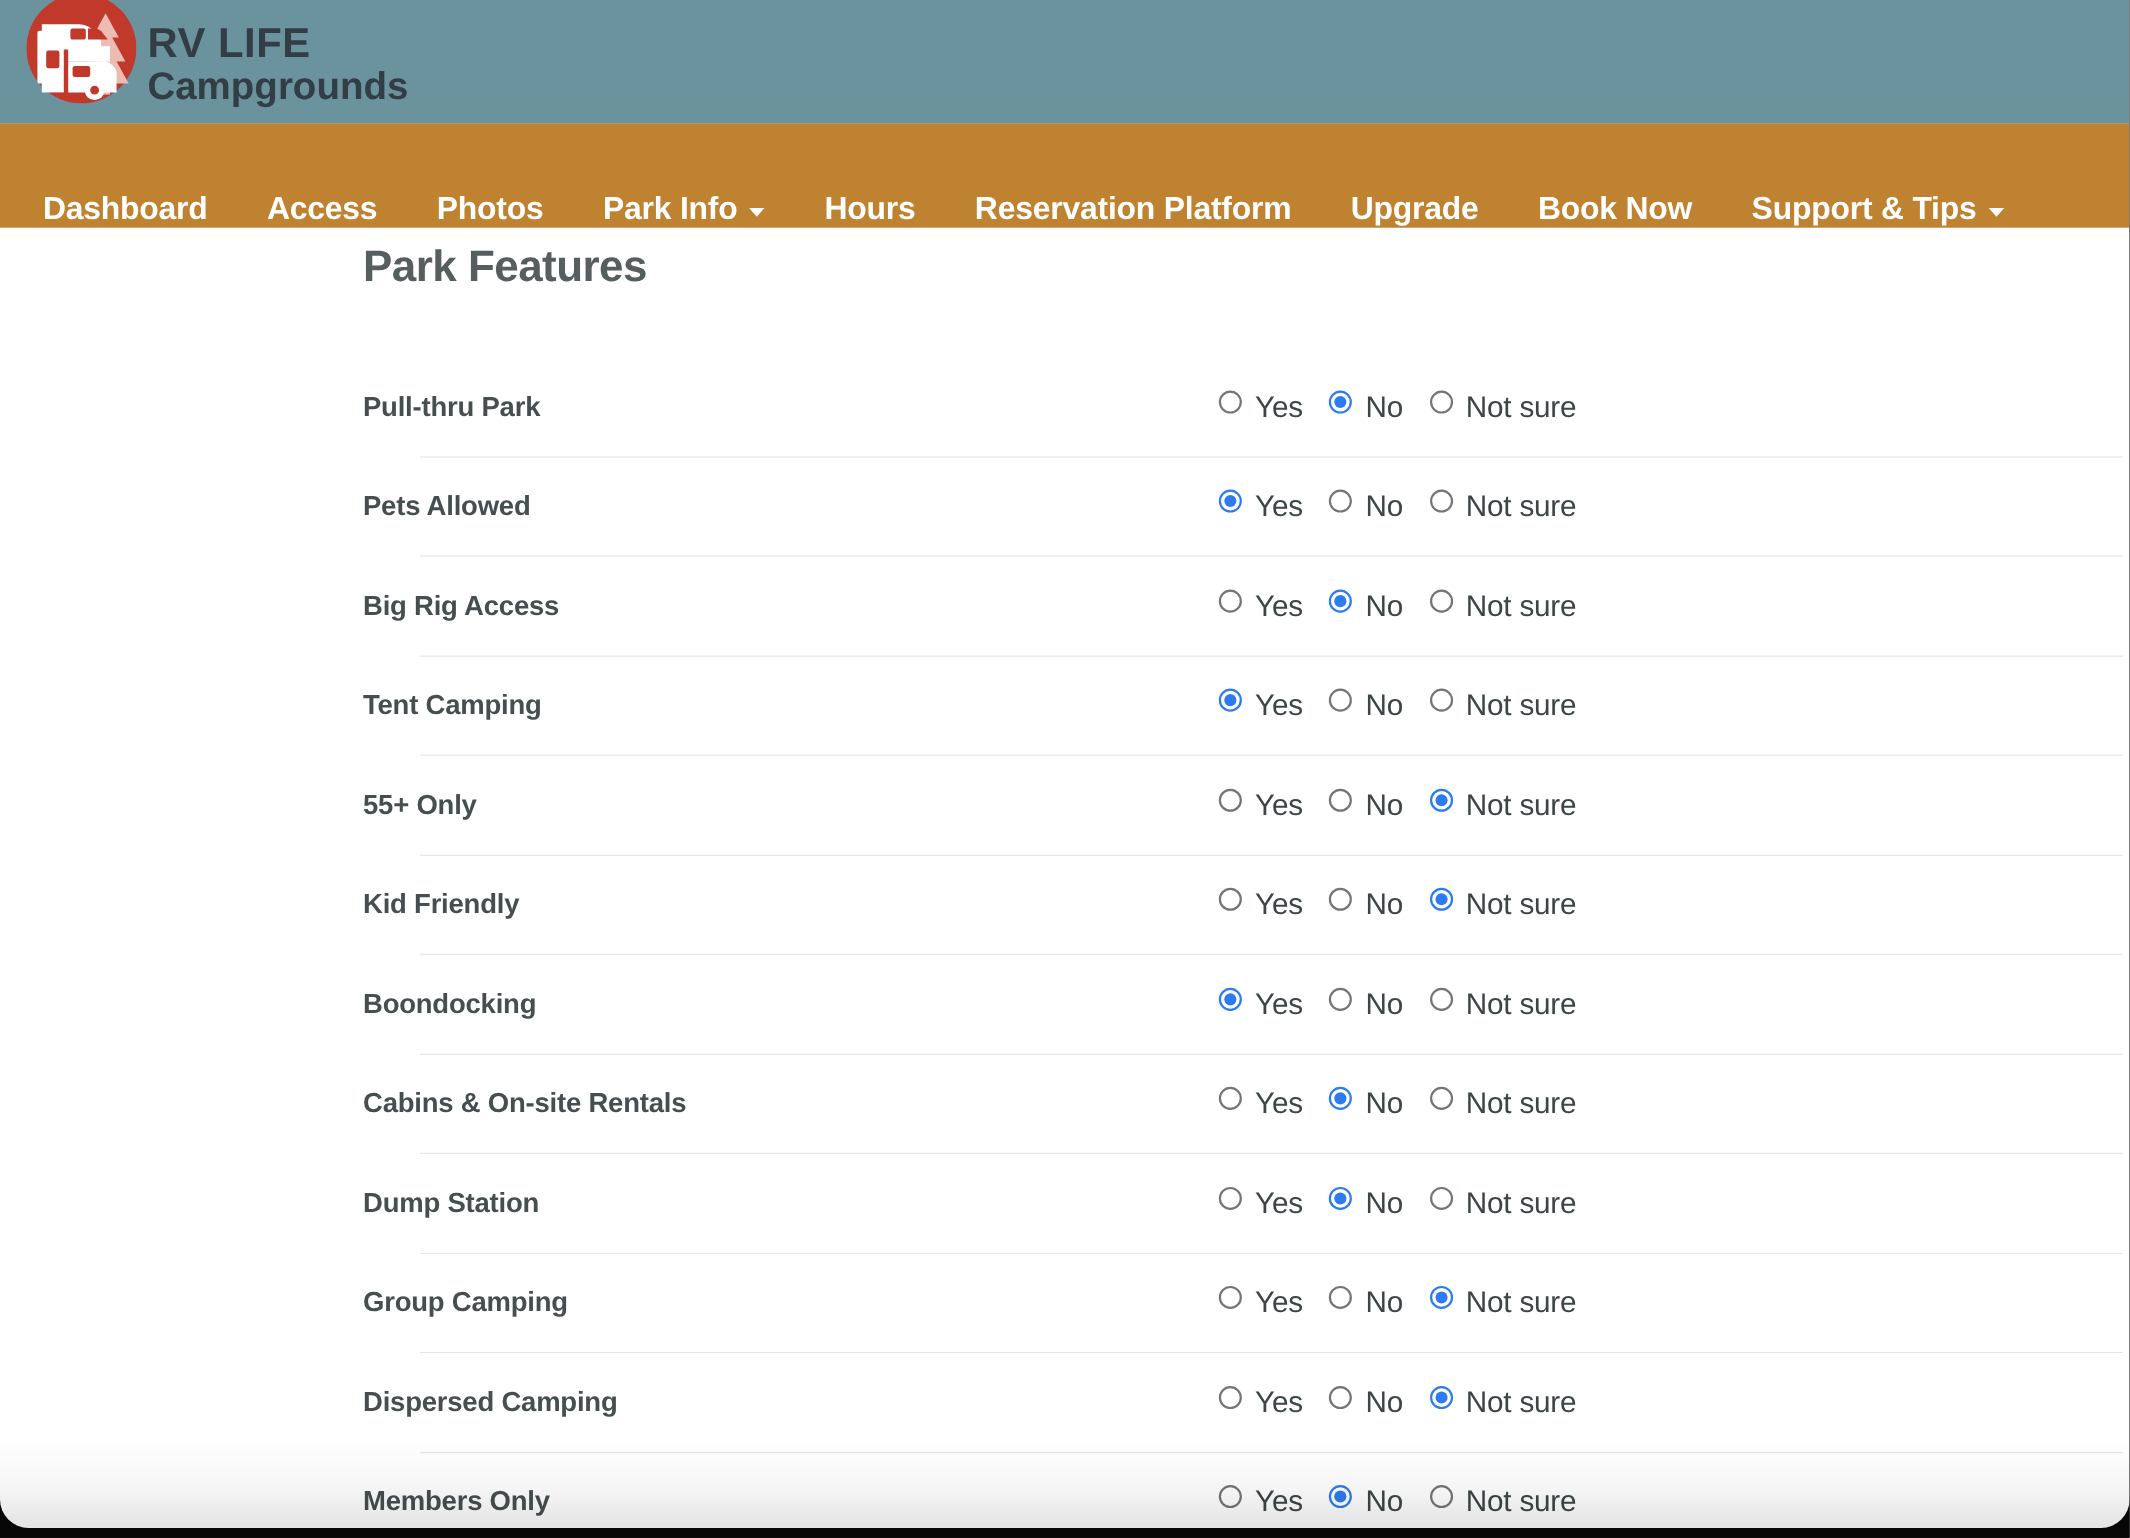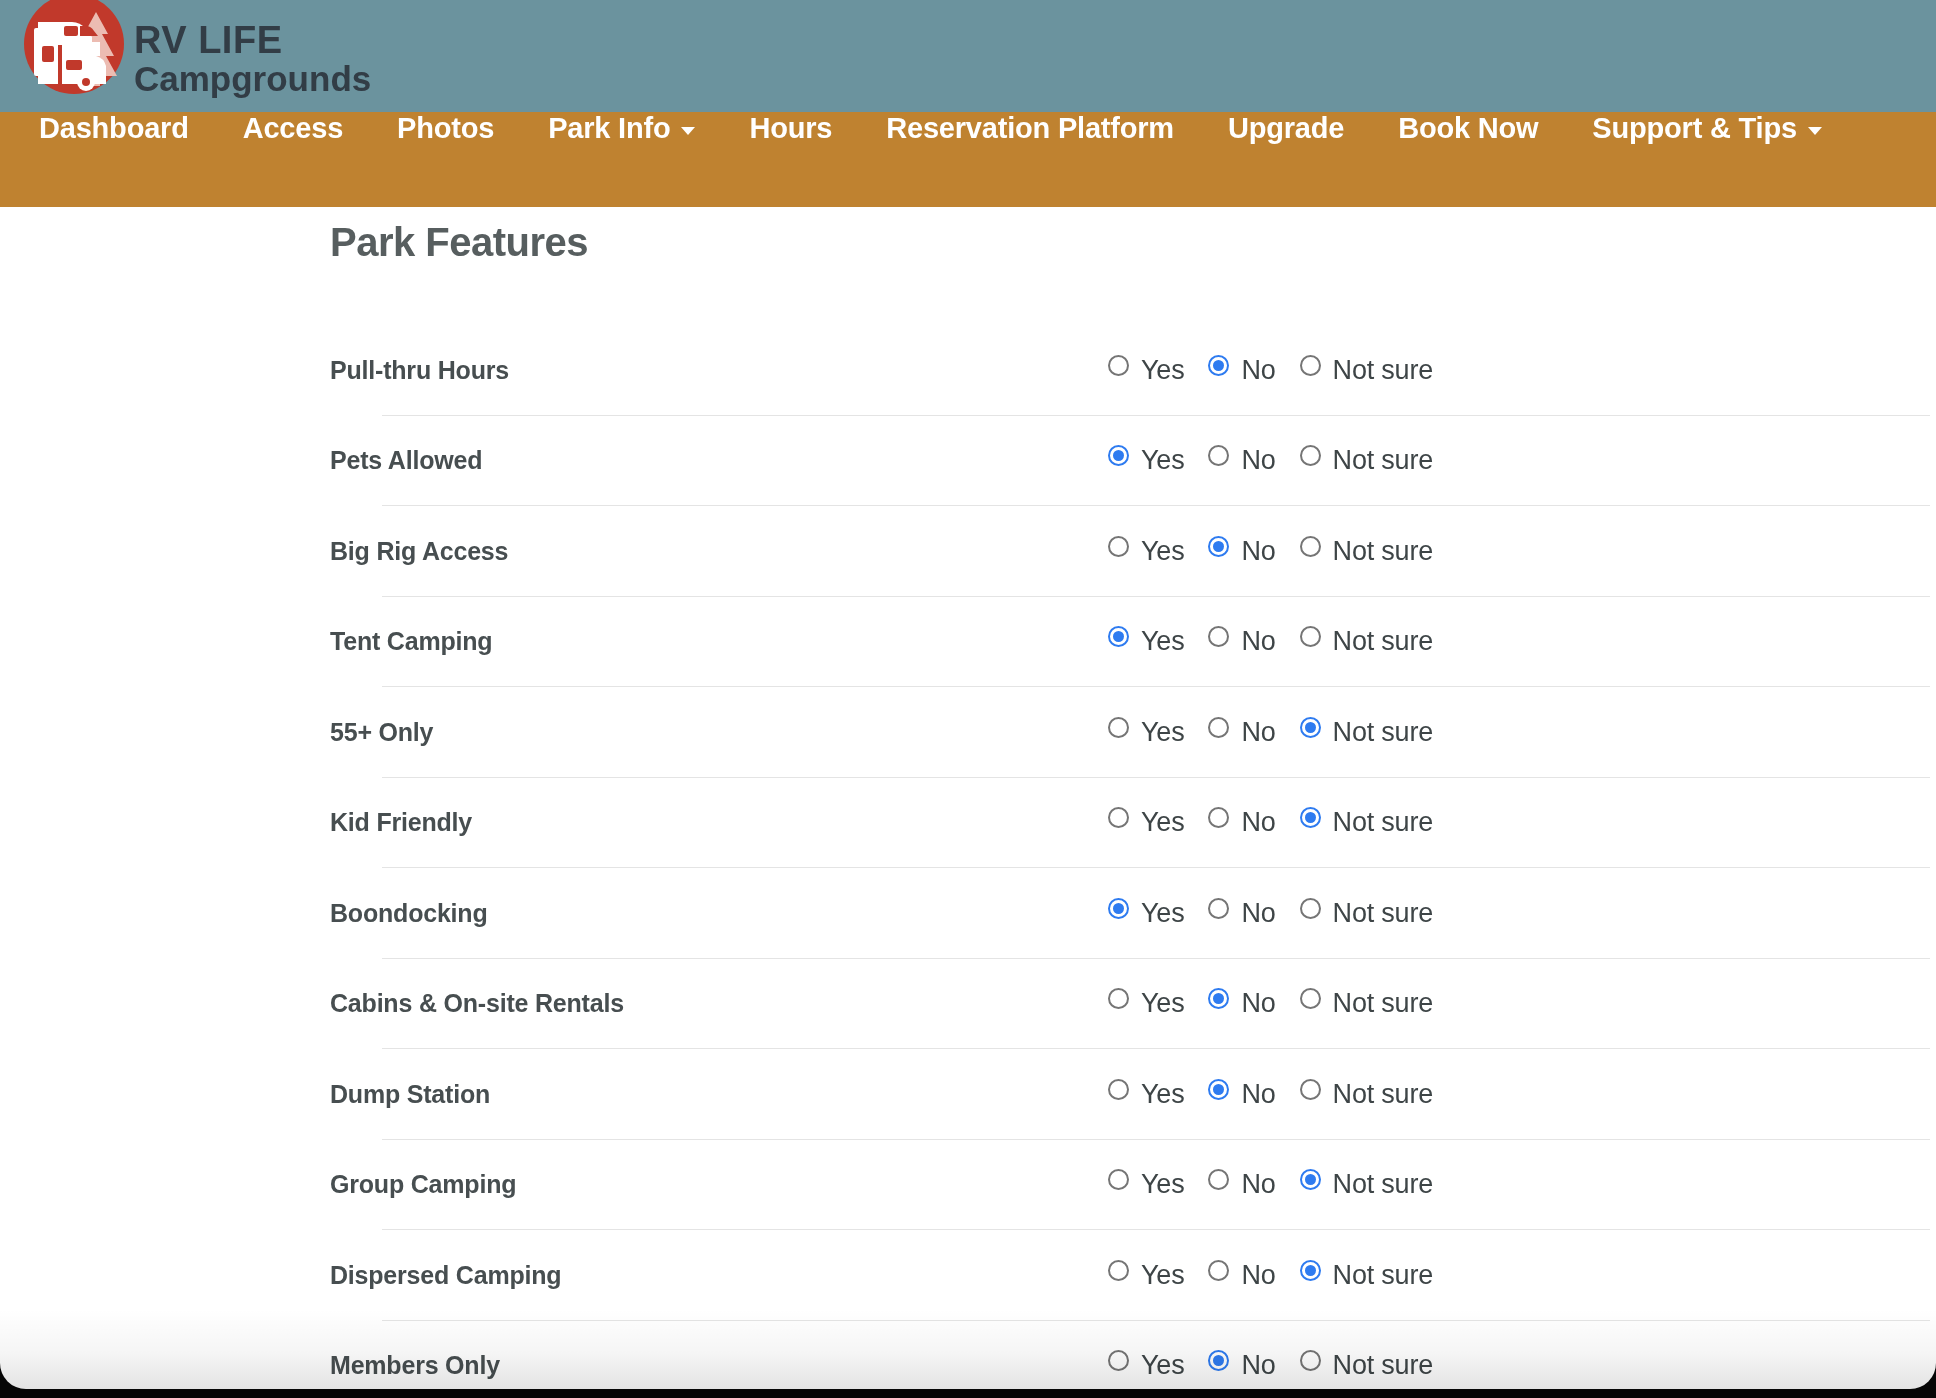--- a/index.html
+++ b/index.html
@@ -44,21 +44,21 @@
     font-weight: 700;
     margin-left: 30px;
     padding-top: 14px;
     letter-spacing: -0.3px;
   }
   
   .navbar {
     height: 95px;
     background: #bf8230;
     display: flex;
-    align-items: flex-start;
+    align-items: flex-end;
     padding-left: 12px;
   }
   .navbar ul {
     display: flex;
     list-style: none;
     align-items: center;
   }
   .navbar li { display: flex; }
   .nav-link {
     display: flex;
@@ -244,21 +244,21 @@
             <span class="caret"></span>
           </a>
         </li>
       </ul>
   </nav>
 
   <main class="content">
     <h1>Park Features</h1>
     <div class="features" id="feature-list">
         <div class="feature-row">
-          <div class="feature-label">Pull-thru Hours</div>
+          <div class="feature-label">Pull-thru Park</div>
           <div class="radio-group">
             <label class="radio-option">
               <span class="radio"></span>
               <span class="option-text">Yes</span>
             </label>
             <label class="radio-option">
               <span class="radio selected"></span>
               <span class="option-text">No</span>
             </label>
             <label class="radio-option">

